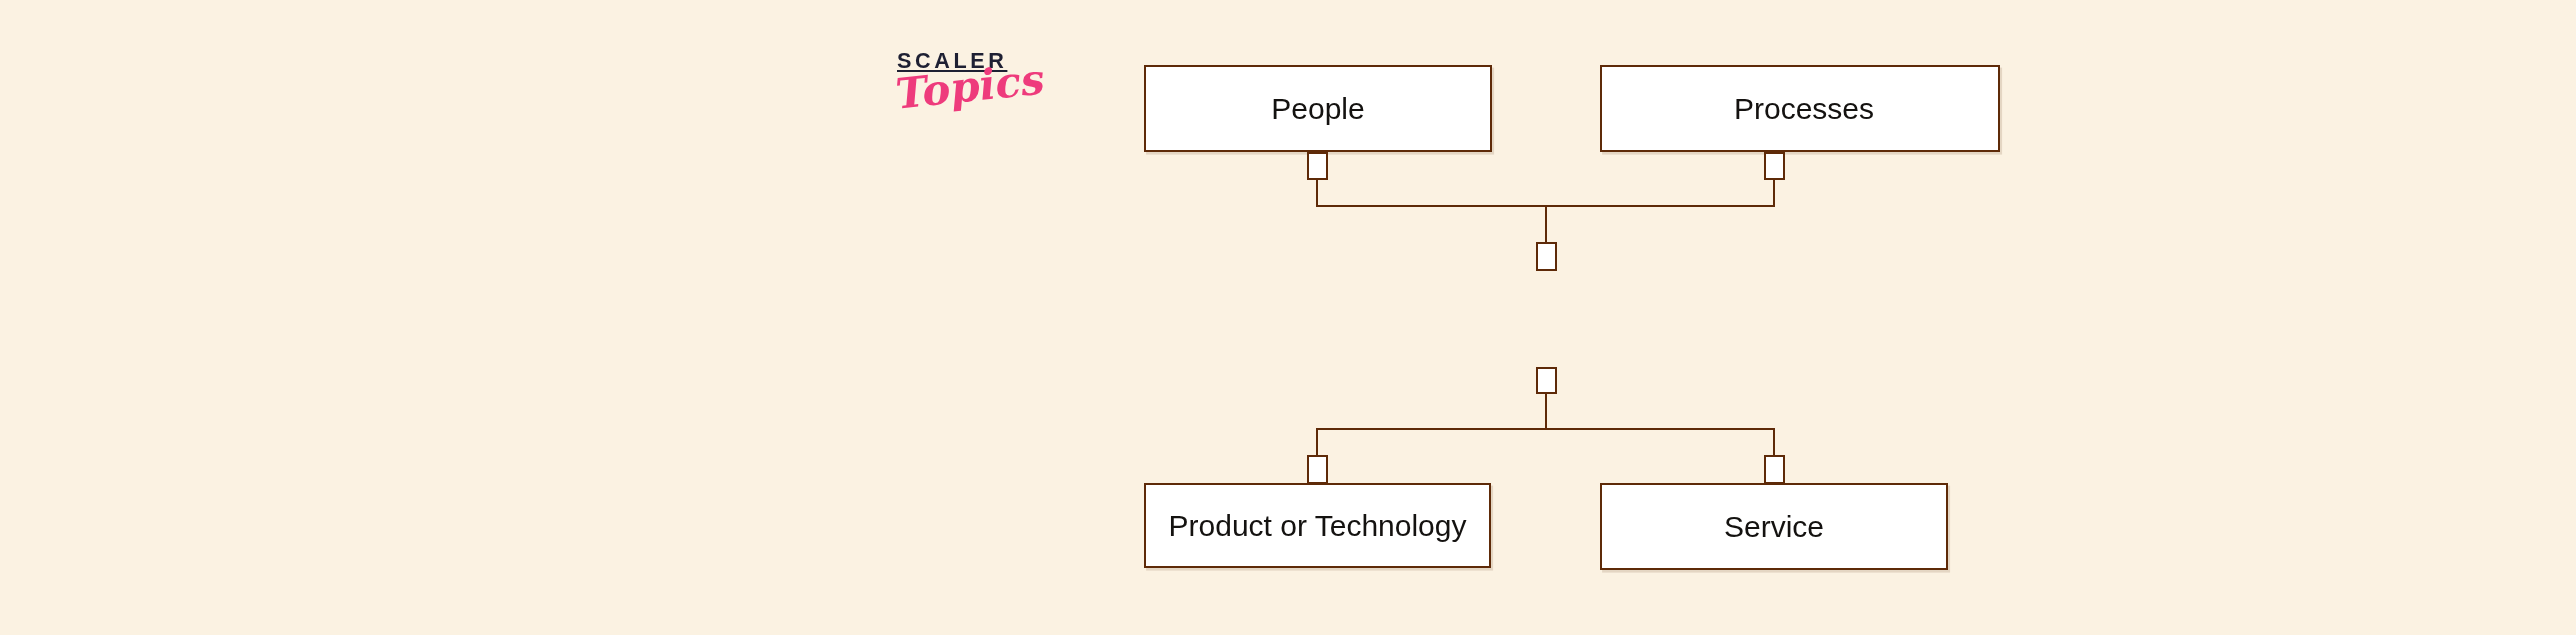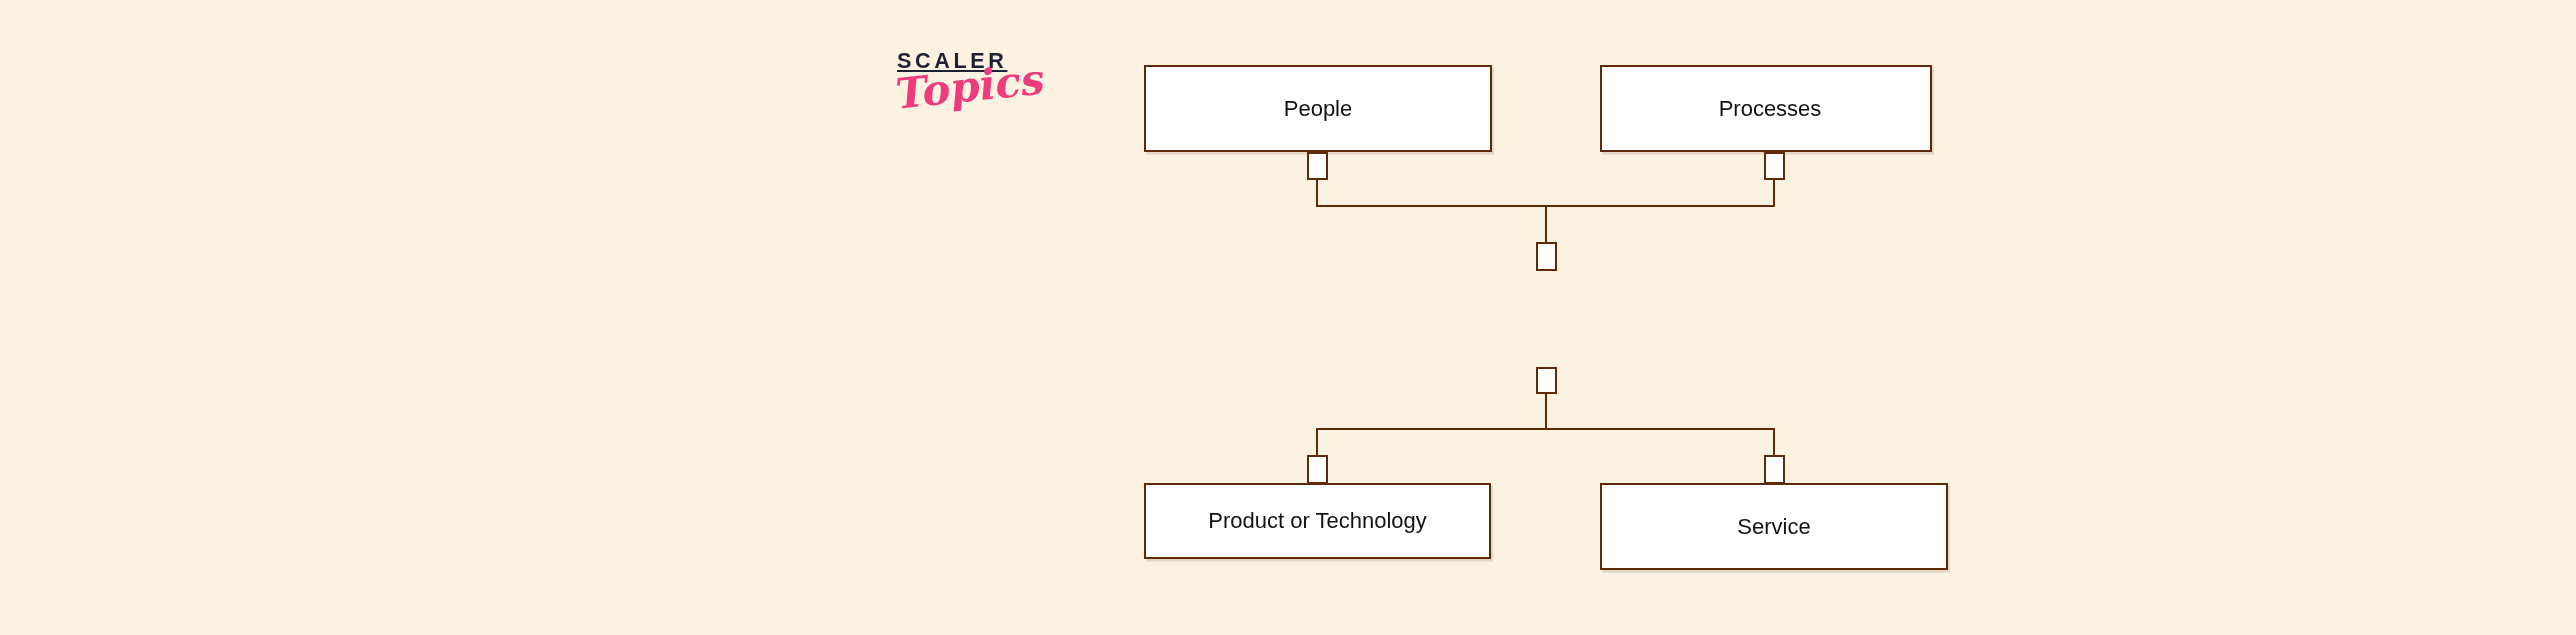--- a/index.html
+++ b/index.html
@@ -39,28 +39,28 @@
 
   
   .node {
     position: absolute;
     box-sizing: border-box;
     background: #FFFFFF;
     border: 2.1px solid #5E2A08;
     display: flex;
     align-items: center;
     justify-content: center;
-    font-size: 22px;
+    font-size: 30px;
     color: #141210;
     box-shadow: 2.1px 2.6px 0 rgba(128, 90, 56, 0.18);
     white-space: nowrap;
   }
   .node-people    { left: 1144px; top: 65px;  width: 348px;  height: 87px; }
-  .node-processes { left: 1600px; top: 65px;  width: 332px;  height: 87px; padding-left: 8px; }
-  .node-product   { left: 1144px; top: 483px;  width: 347px;  height: 76px; text-align: center; }
+  .node-processes { left: 1600px; top: 65px;  width: 400px;  height: 87px; padding-left: 8px; }
+  .node-product   { left: 1144px; top: 483px;  width: 347px;  height: 85px; text-align: center; }
   .node-partners  { left: 1600px; top: 483px;  width: 348px;  height: 87px; }
   .node-center {
     left: 1233px; top: 269px; width: 626px; height: 101px;
     border: 2.1px solid #64300C;
     border-bottom: 5.2px solid #5A2404;
     font-size: 45px;
     font-weight: bold;
     color: #8E4A10;
     letter-spacing: -0.5px;
   }

